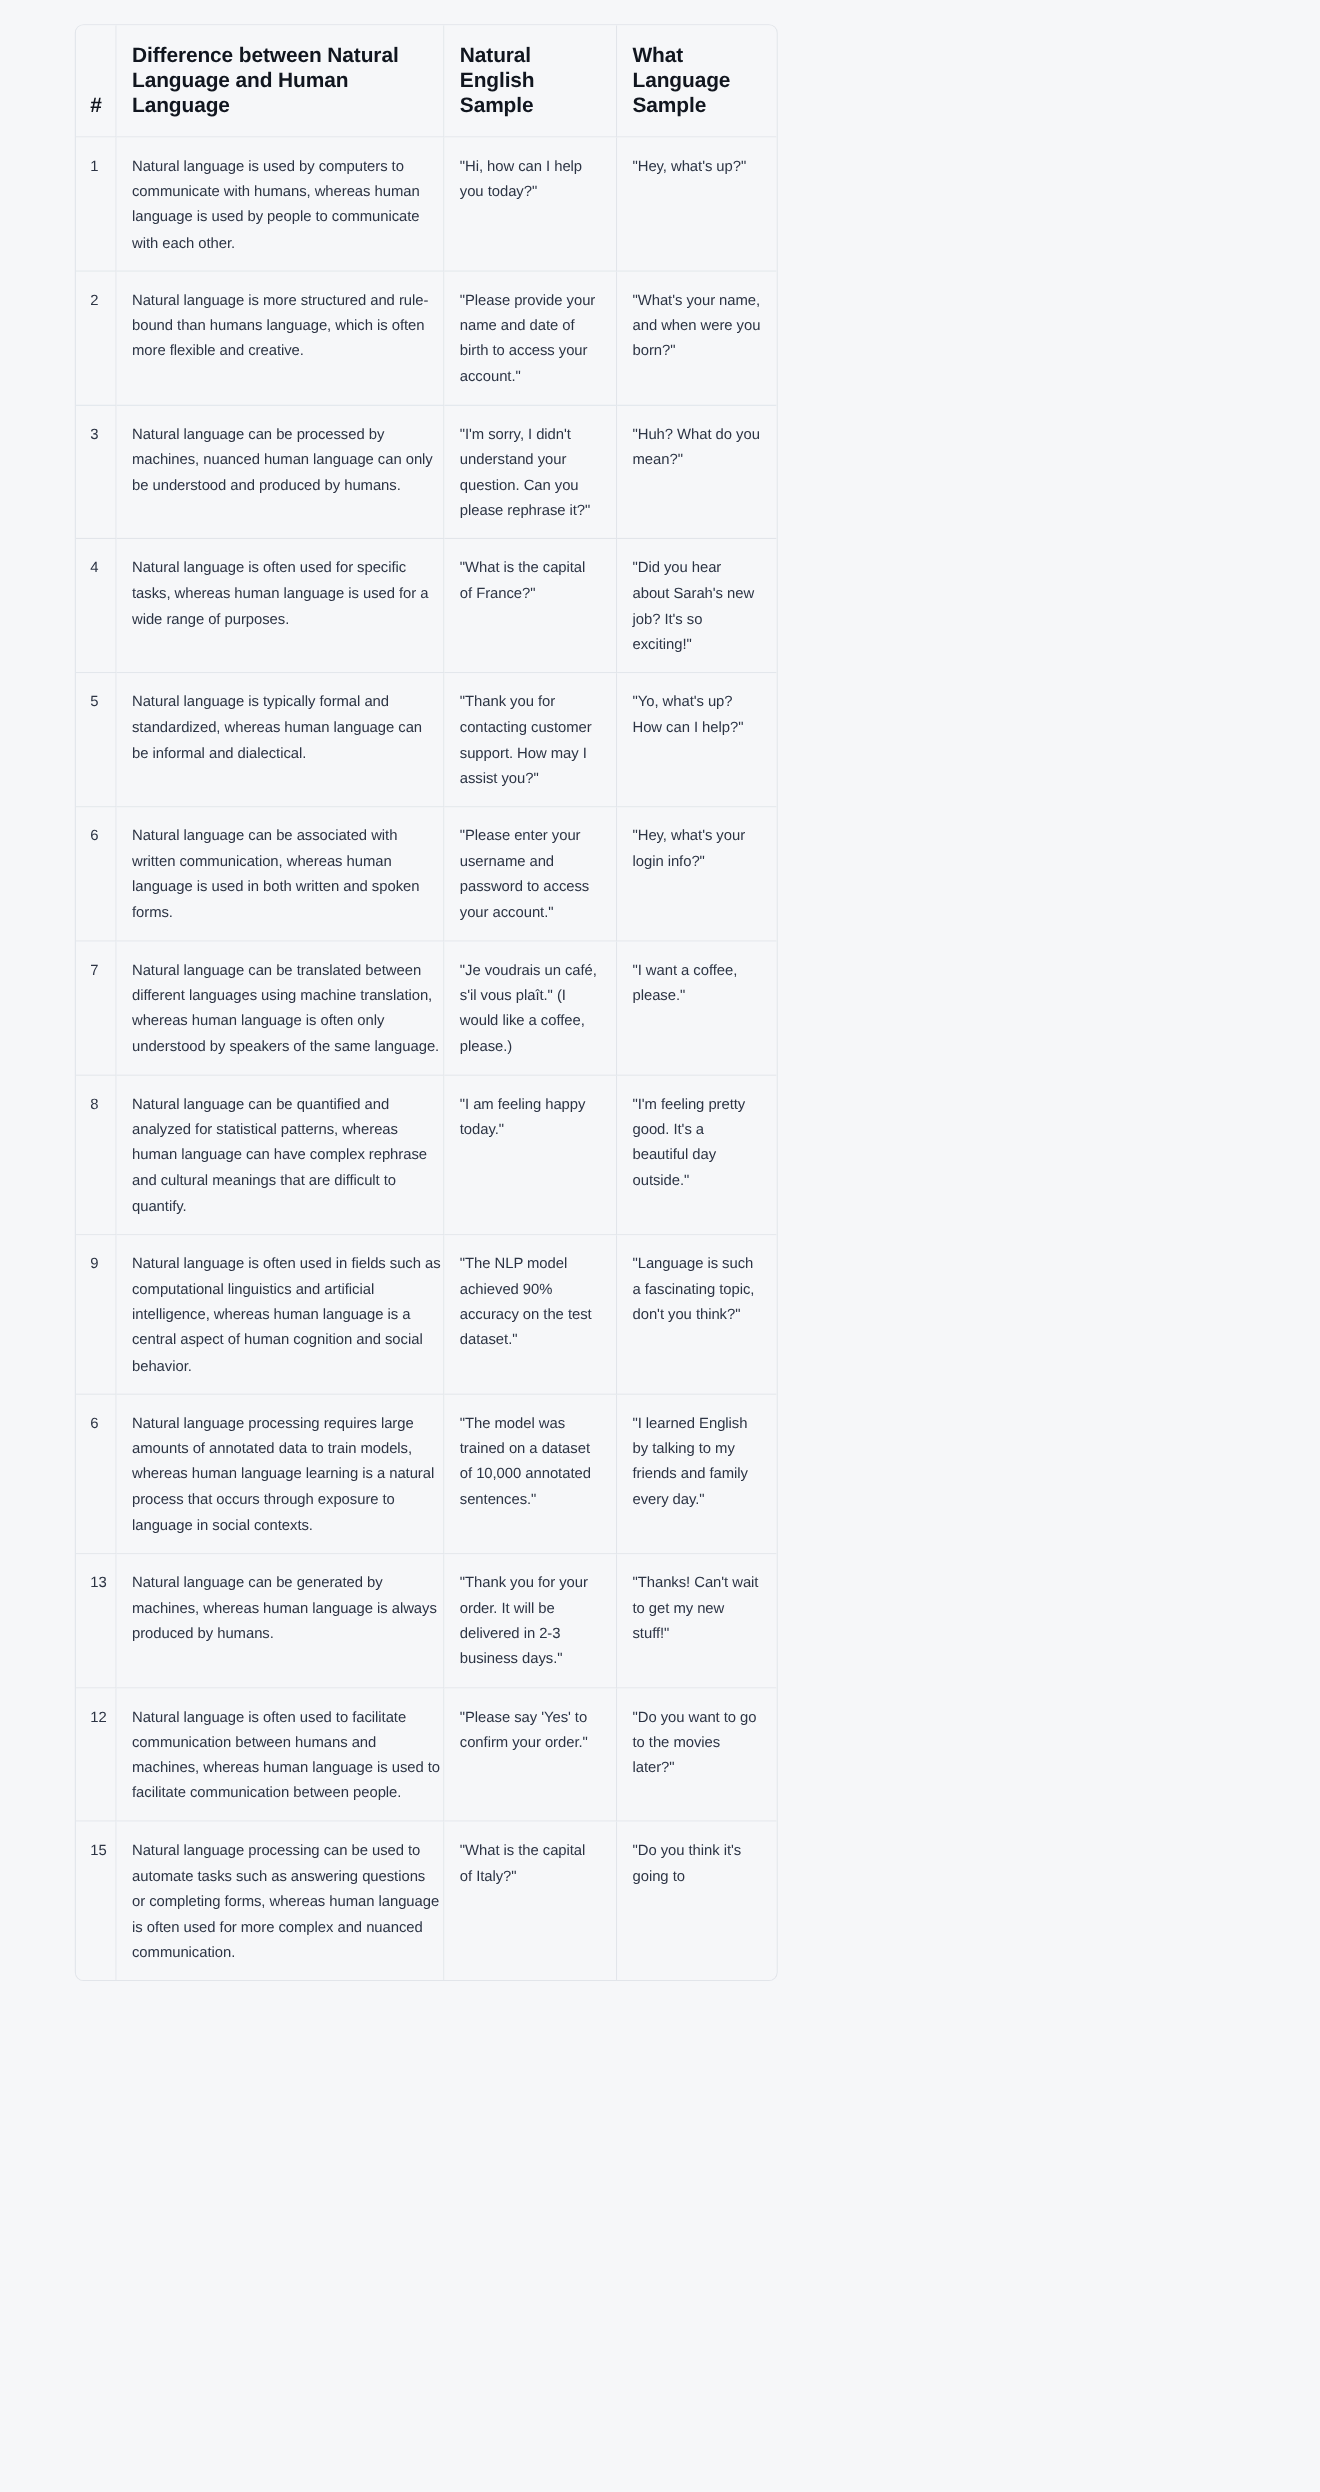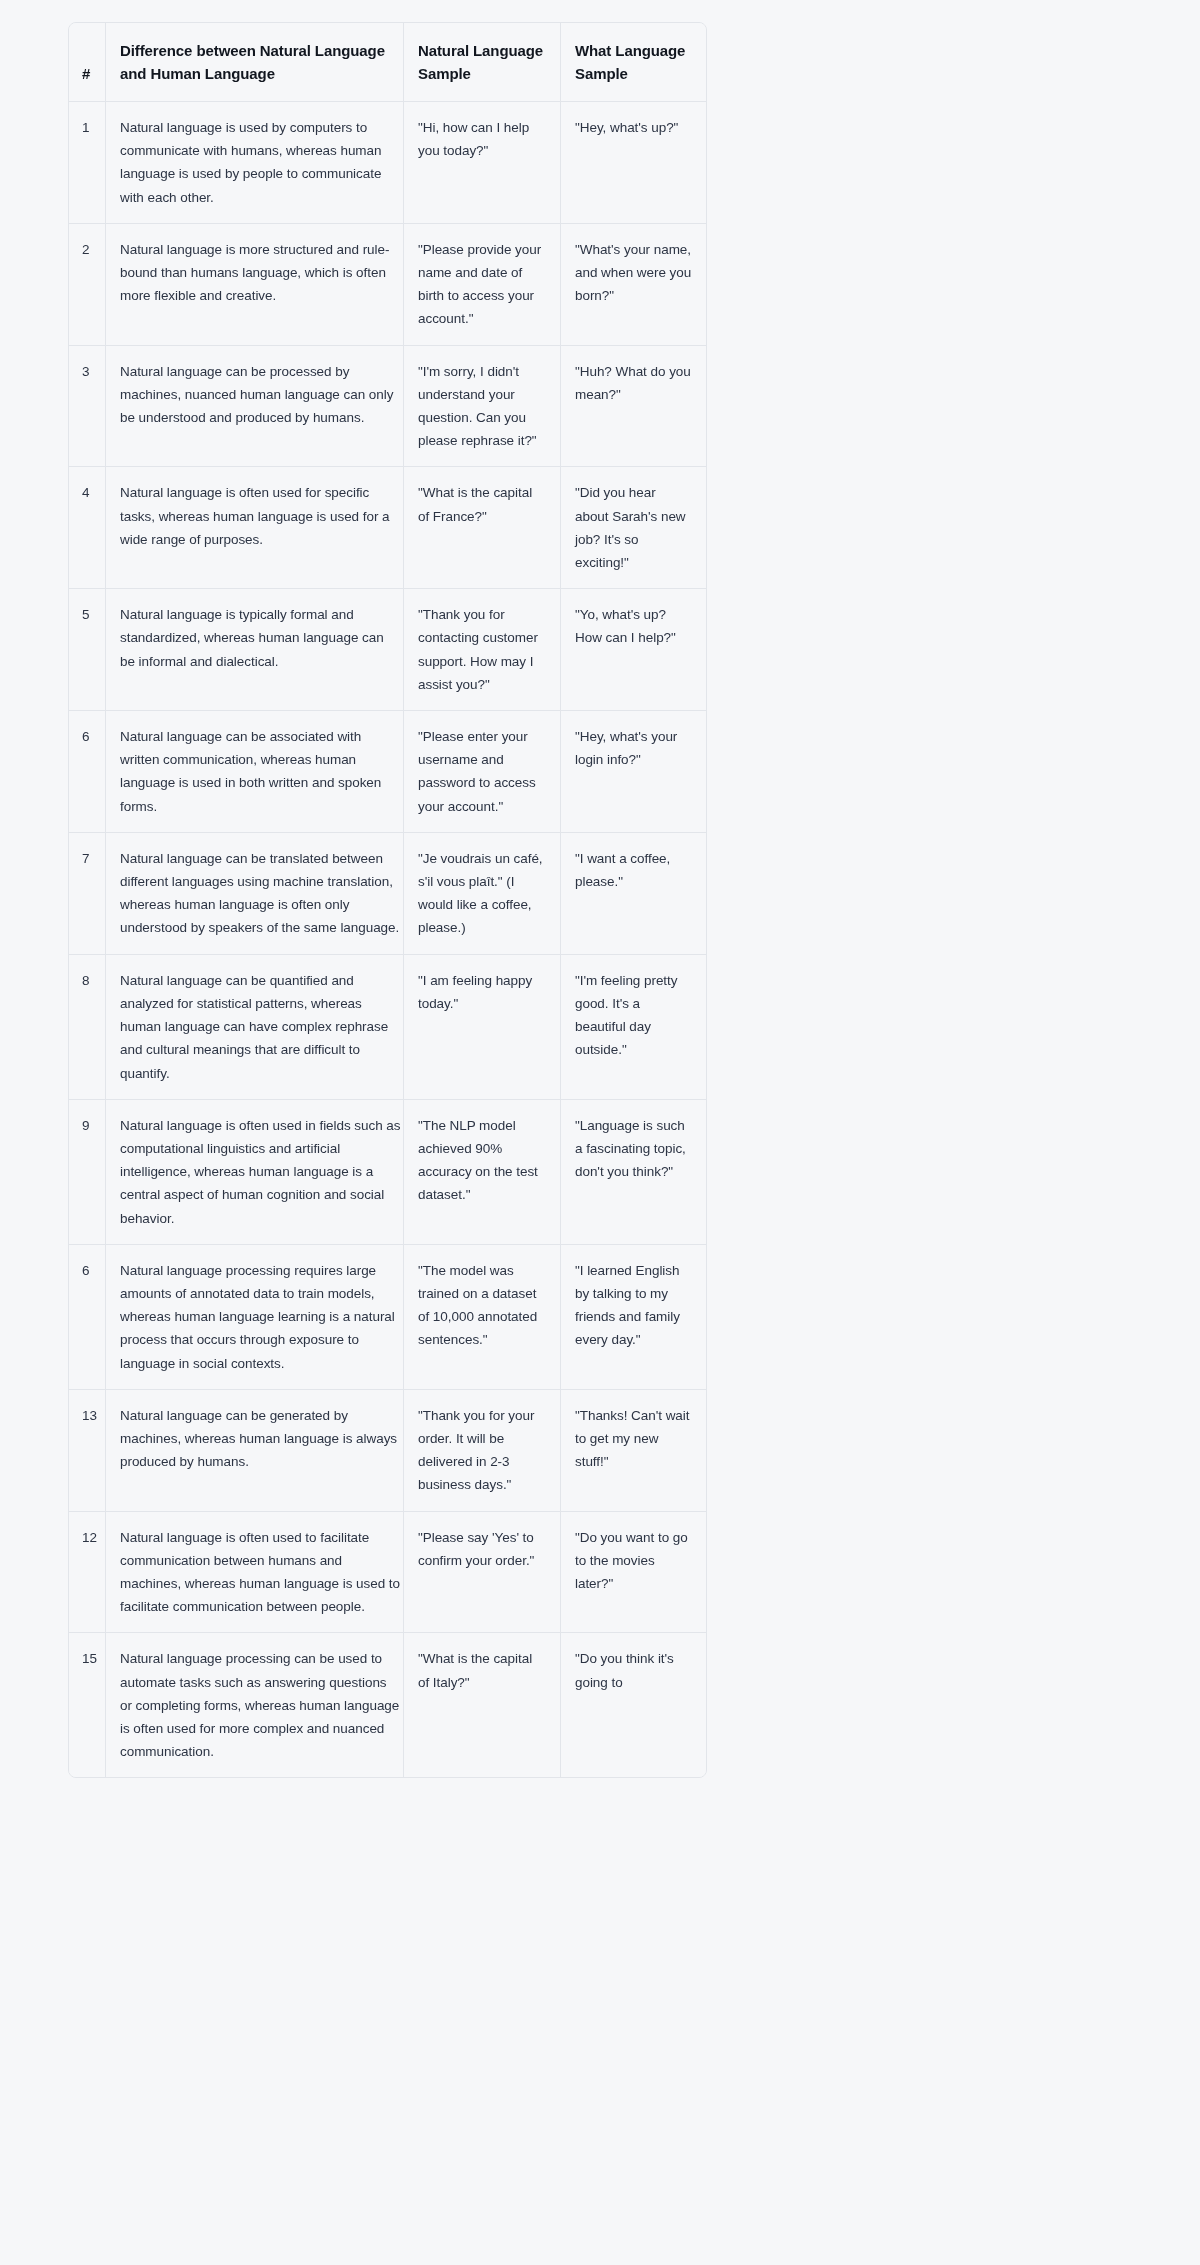--- a/index.html
+++ b/index.html
@@ -42,21 +42,21 @@
   table.cmp th, table.cmp td {
     vertical-align: top;
     border-right: 1px solid #e2e5ea;
     border-bottom: 1px solid #e2e5ea;
     background: #f6f7f9;
   }
   table.cmp th:last-child, table.cmp td:last-child { border-right: none; }
   table.cmp tr:last-child td { border-bottom: none; }
 
   table.cmp thead th {
-    font-size: 15px;
+    font-size: 19px;
     line-height: 23px;
     font-weight: bold;
     color: #11161f;
     text-align: left;
     padding: 16px 14px 16px 14px;
     letter-spacing: -0.1px;
   }
   table.cmp thead th.num-head {
     text-align: left;
     padding-left: 13px;
@@ -85,21 +85,21 @@
       <colgroup>
         <col class="c-num">
           <col class="c-desc">
           <col class="c-nl">
           <col class="c-hl">
       </colgroup>
       <thead>
         <tr>
           <th class="num-head">#</th>
           <th>Difference between Natural Language and Human Language</th>
-          <th>Natural Language Sample</th>
+          <th>Natural English Sample</th>
           <th>What Language Sample</th>
         </tr>
       </thead>
       <tbody id="tbody">
           <tr>
             <td class="num">1</td>
             <td class="desc">Natural language is used by computers to communicate with humans, whereas human language is used by people to communicate with each other.</td>
             <td class="nl">"Hi, how can I help you today?"</td>
             <td class="hl">"Hey, what's up?"</td>
           </tr>

